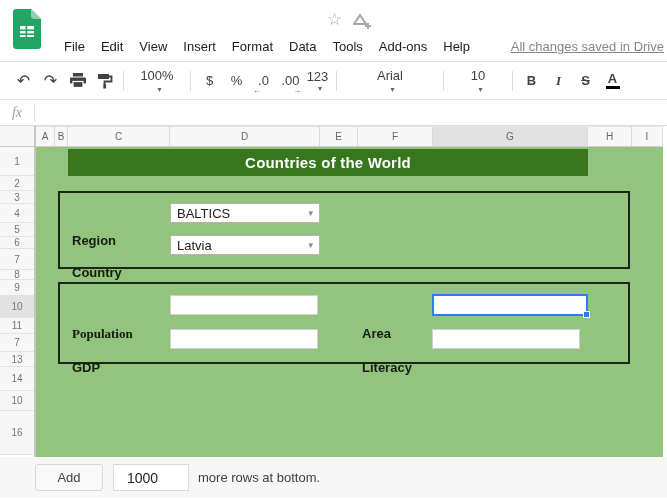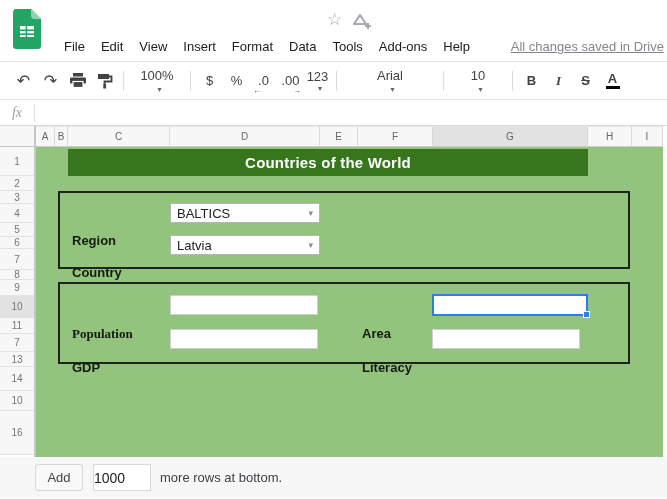--- a/index.html
+++ b/index.html
@@ -73,24 +73,24 @@
   .finput.sel-cell { width:156px; height:22px; border:2px solid #2b7de9; }
   .fill-handle { position:absolute; right:-4px; bottom:-4px; width:7px; height:7px; background:#2b7de9;
     border:1px solid #fff; cursor:crosshair; }
   .save-btn { position:absolute; left:376px; top:233px; width:216px; height:38px; border-radius:10px;
     background:radial-gradient(ellipse at 50% 40%, #44932a 0%, #2f7a16 50%, #1d5a07 100%);
     color:#fff; font-weight:bold; font-size:13px; letter-spacing:1.5px;
     display:flex; align-items:center; justify-content:center; cursor:pointer; }
 
   
   .bottom-bar { height:41px; background:#f7f7f7; display:flex; align-items:center; font-size:13px; }
-  .add-btn { margin-left:35px; width:48px; height:27px; background:#f8f8f8; border:1px solid #d5d5d5;
+  .add-btn { margin-left:35px; width:68px; height:27px; background:#f8f8f8; border:1px solid #d5d5d5;
     border-radius:3px; color:#444; display:flex; align-items:center; justify-content:center; cursor:pointer; }
-  .rows-input { margin-left:10px; width:58px; height:27px; border:1px solid #d9d9d9; background:#fff;
-    font-size:14px; color:#222; font-family:"Liberation Sans", sans-serif; }
+  .rows-input { margin-left:10px; width:76px; height:27px; border:1px solid #d9d9d9; background:#fff;
+    font-size:14px; color:#222; padding-left:13px; font-family:"Liberation Sans", sans-serif; }
   .rows-suffix { margin-left:9px; color:#3c4043; }
 </style>
 </head>
 <body>
 
 <div class="titlebar">
   <svg class="logo" viewBox="0 0 28 40">
     <path d="M18 0 H3 C1.3 0 0 1.3 0 3 v34 c0 1.7 1.3 3 3 3 h22 c1.7 0 3 -1.3 3 -3 V10 Z" fill="#23a566"></path>
     <path d="M18 0 l10 10 h-7 c-1.7 0 -3 -1.3 -3 -3 Z" fill="#8ed1b1"></path>
     <rect x="7" y="17" width="14" height="11" fill="#ffffff"></rect>

